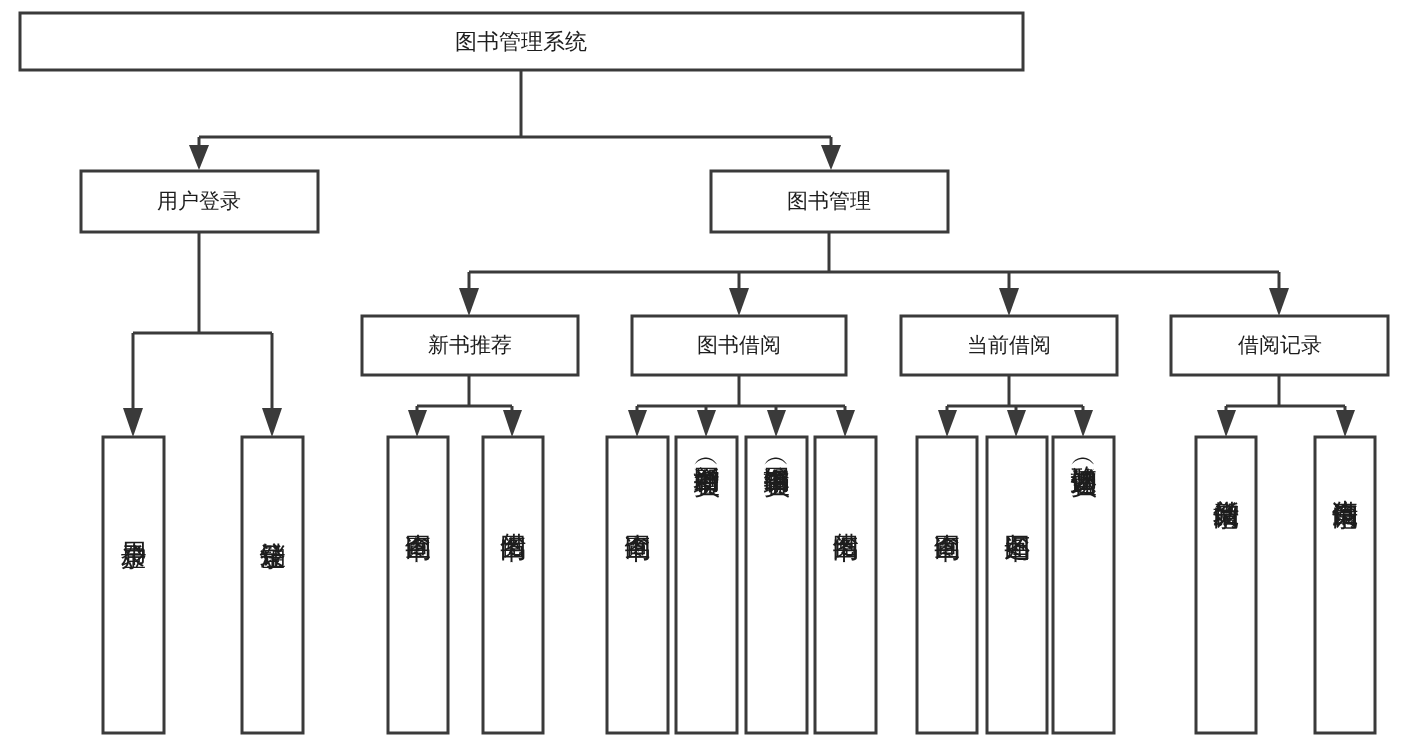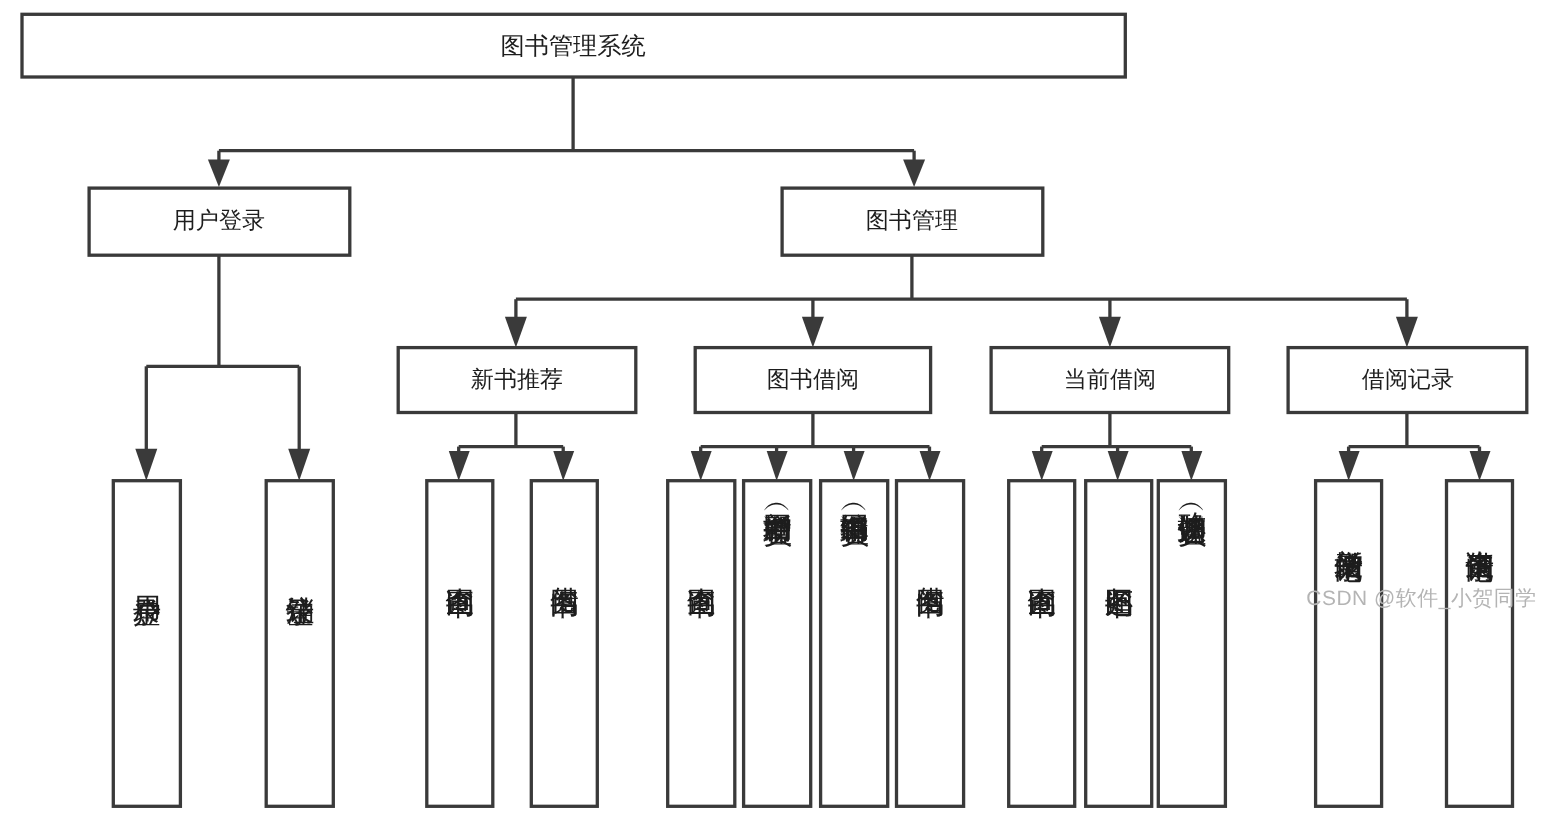--- a/index.html
+++ b/index.html
@@ -239,15 +239,14 @@
   <div class="vlabel-wrap" style="left:1053px; top:437px; width:61px; height:296px;">
     <span class="vlabel" style="margin-top:8px;">确认归还（管理员）</span>
   </div>
   <div class="vlabel-wrap" style="left:1196px; top:437px; width:60px; height:296px;">
     <span class="vlabel" style="margin-top:42px;">新增借阅记录</span>
   </div>
   <div class="vlabel-wrap" style="left:1315px; top:437px; width:60px; height:296px;">
     <span class="vlabel" style="margin-top:42px;">查询借阅记录</span>
   </div>
 
-  <div class="watermark">CSDN @软件_小贺同学</div>
 
 </div>
 
 </body></html>

